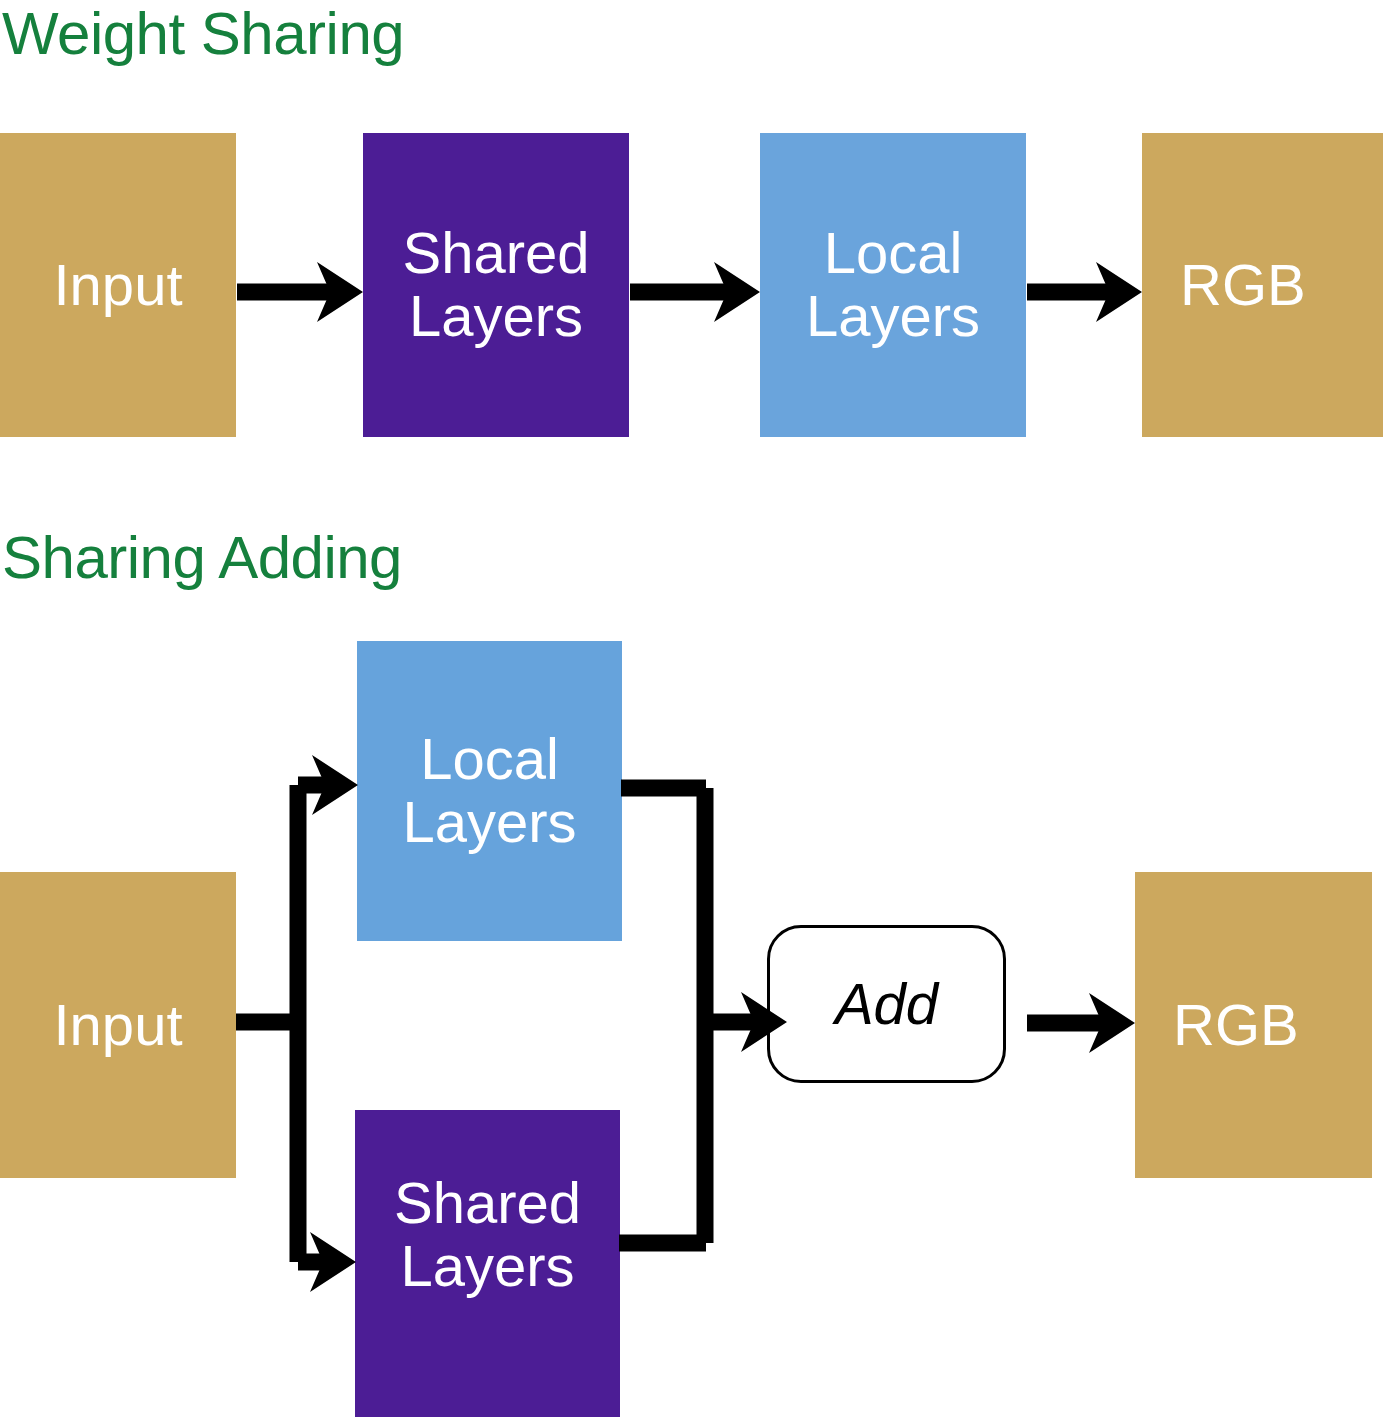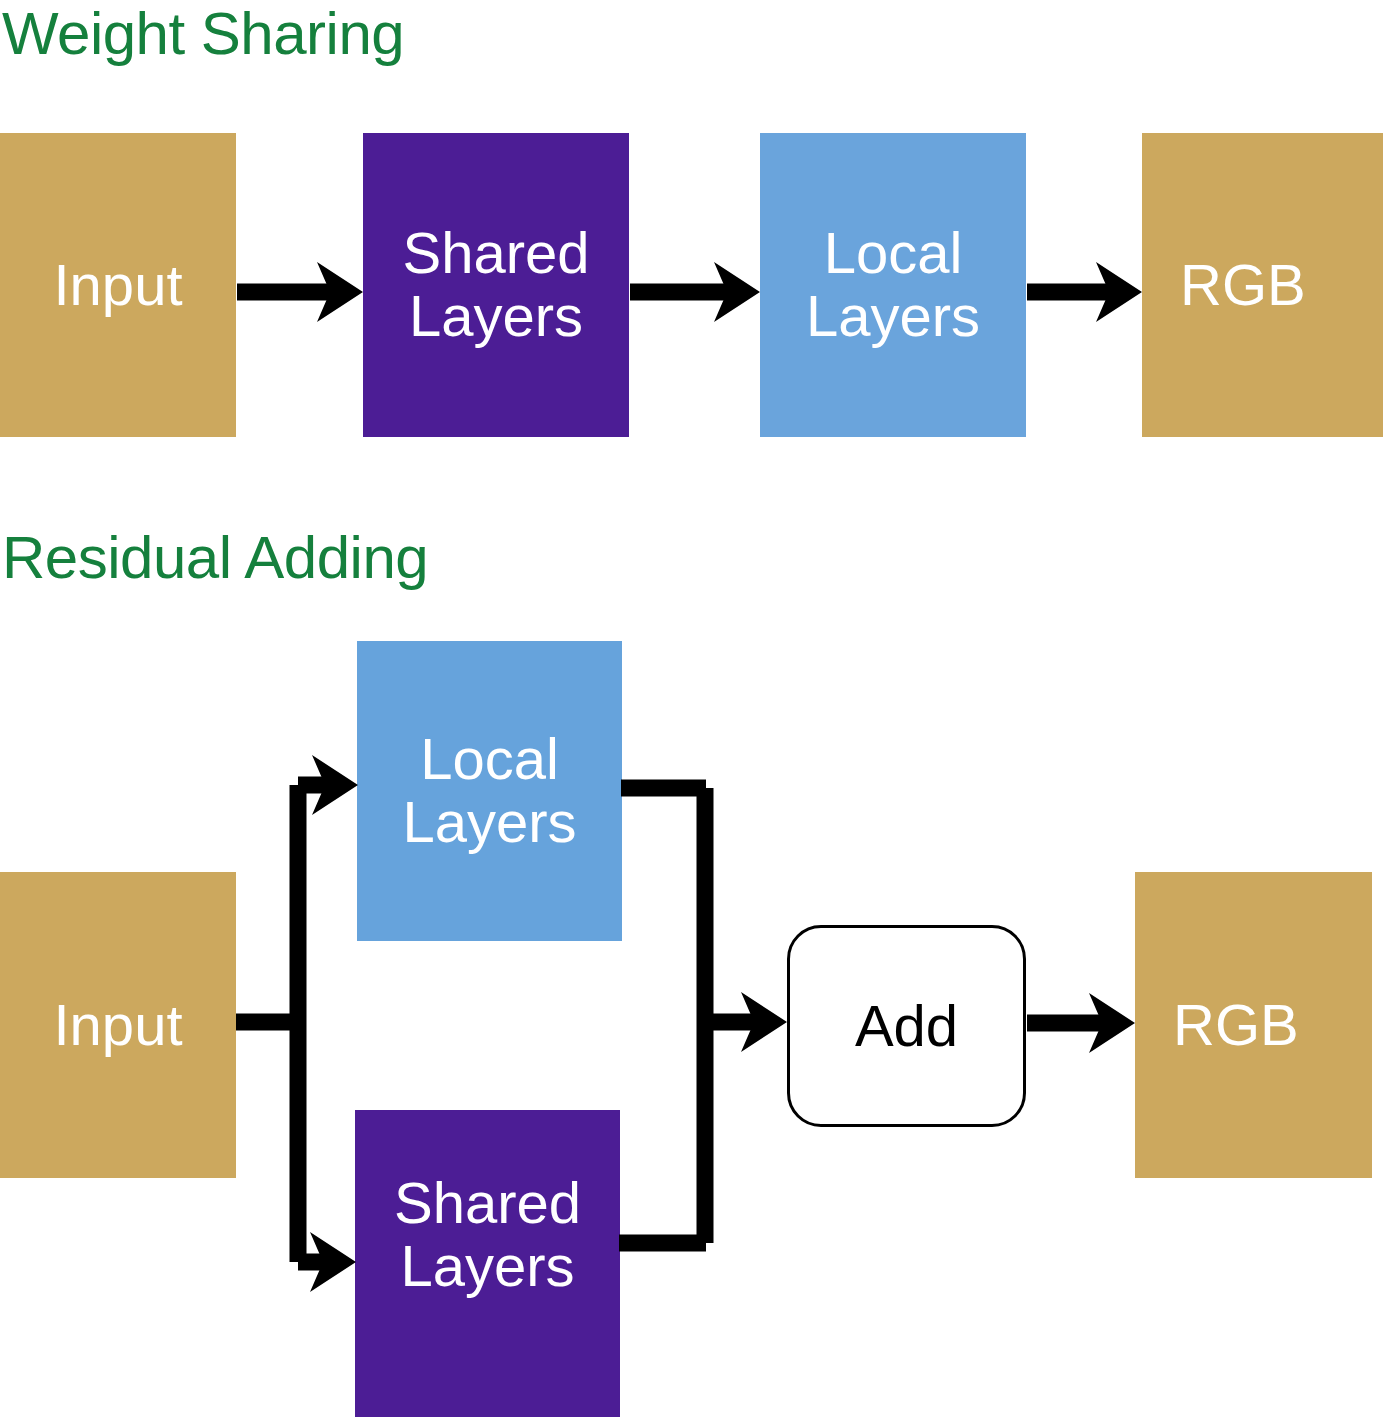--- a/index.html
+++ b/index.html
@@ -77,32 +77,32 @@
 
   <div class="node node-blue" style="left:760px; top:133px; width:266px; height:304px; flex-direction:column;">
     <span class="lbl">Local</span>
     <span class="lbl">Layers</span>
   </div>
 
   <div class="node node-gold" style="left:1142px; top:133px; width:241px; height:304px; justify-content:flex-start; padding-left:38px;">
     <span class="lbl">RGB</span>
   </div>
 
-  <div class="section-title" style="left:2px; top:528px;">Residual Adding</div>
+  <div class="section-title" style="left:2px; top:528px;">Sharing Adding</div>
 
   <div class="node node-blue-2" style="left:357px; top:641px; width:265px; height:300px; flex-direction:column;">
     <span class="lbl">Local</span>
     <span class="lbl">Layers</span>
   </div>
 
   <div class="node node-gold" style="left:0px; top:872px; width:236px; height:306px;">
     <span class="lbl">Input</span>
   </div>
 
-  <div class="node node-add" style="left:787px; top:925px; width:239px; height:202px;">
+  <div class="node node-add" style="left:767px; top:925px; width:239px; height:158px;font-style:italic;">
     <span class="lbl">Add</span>
   </div>
 
   <div class="node node-gold" style="left:1135px; top:872px; width:237px; height:306px; justify-content:flex-start; padding-left:38px;">
     <span class="lbl">RGB</span>
   </div>
 
   <div class="node node-gray" style="left:355px; top:1110px; width:265px; height:307px; flex-direction:column; justify-content:flex-start; padding-top:62px;">
     <span class="lbl">Shared</span>
     <span class="lbl">Layers</span>

